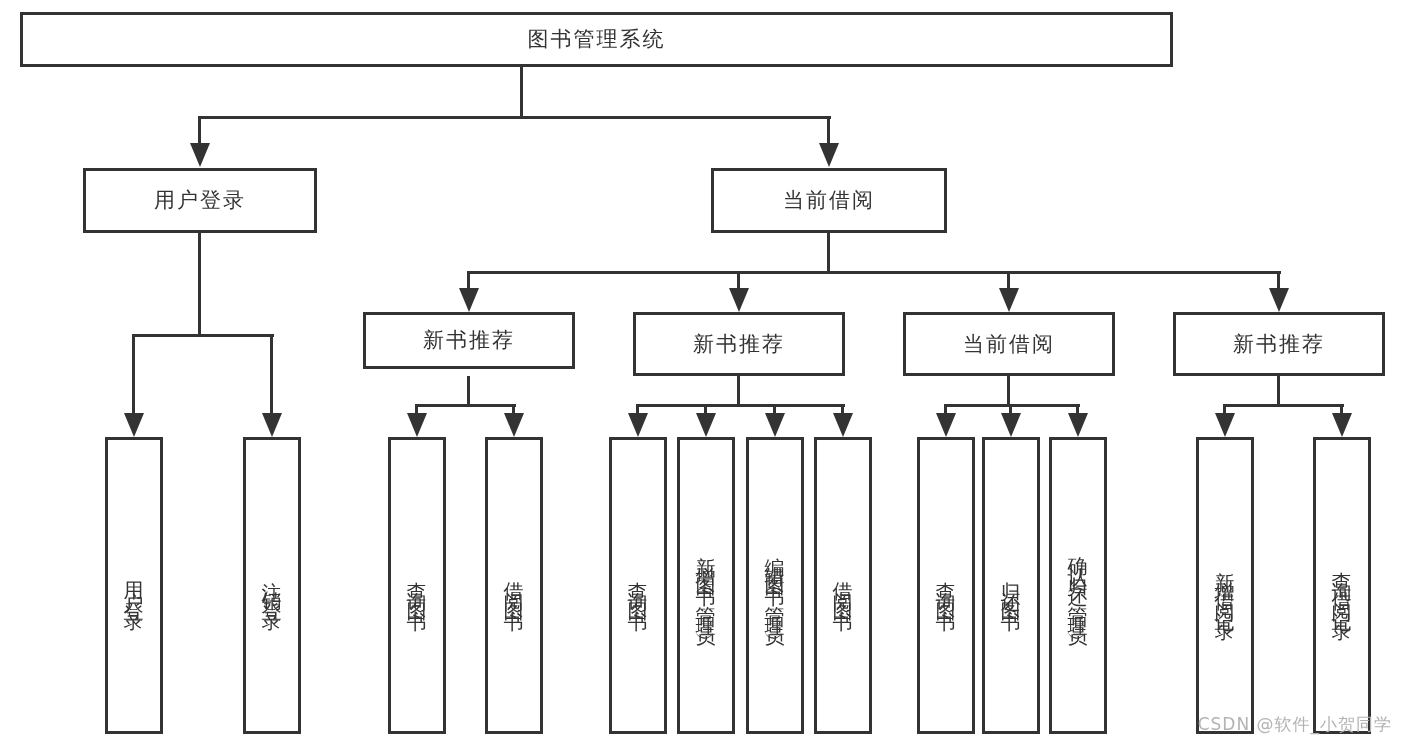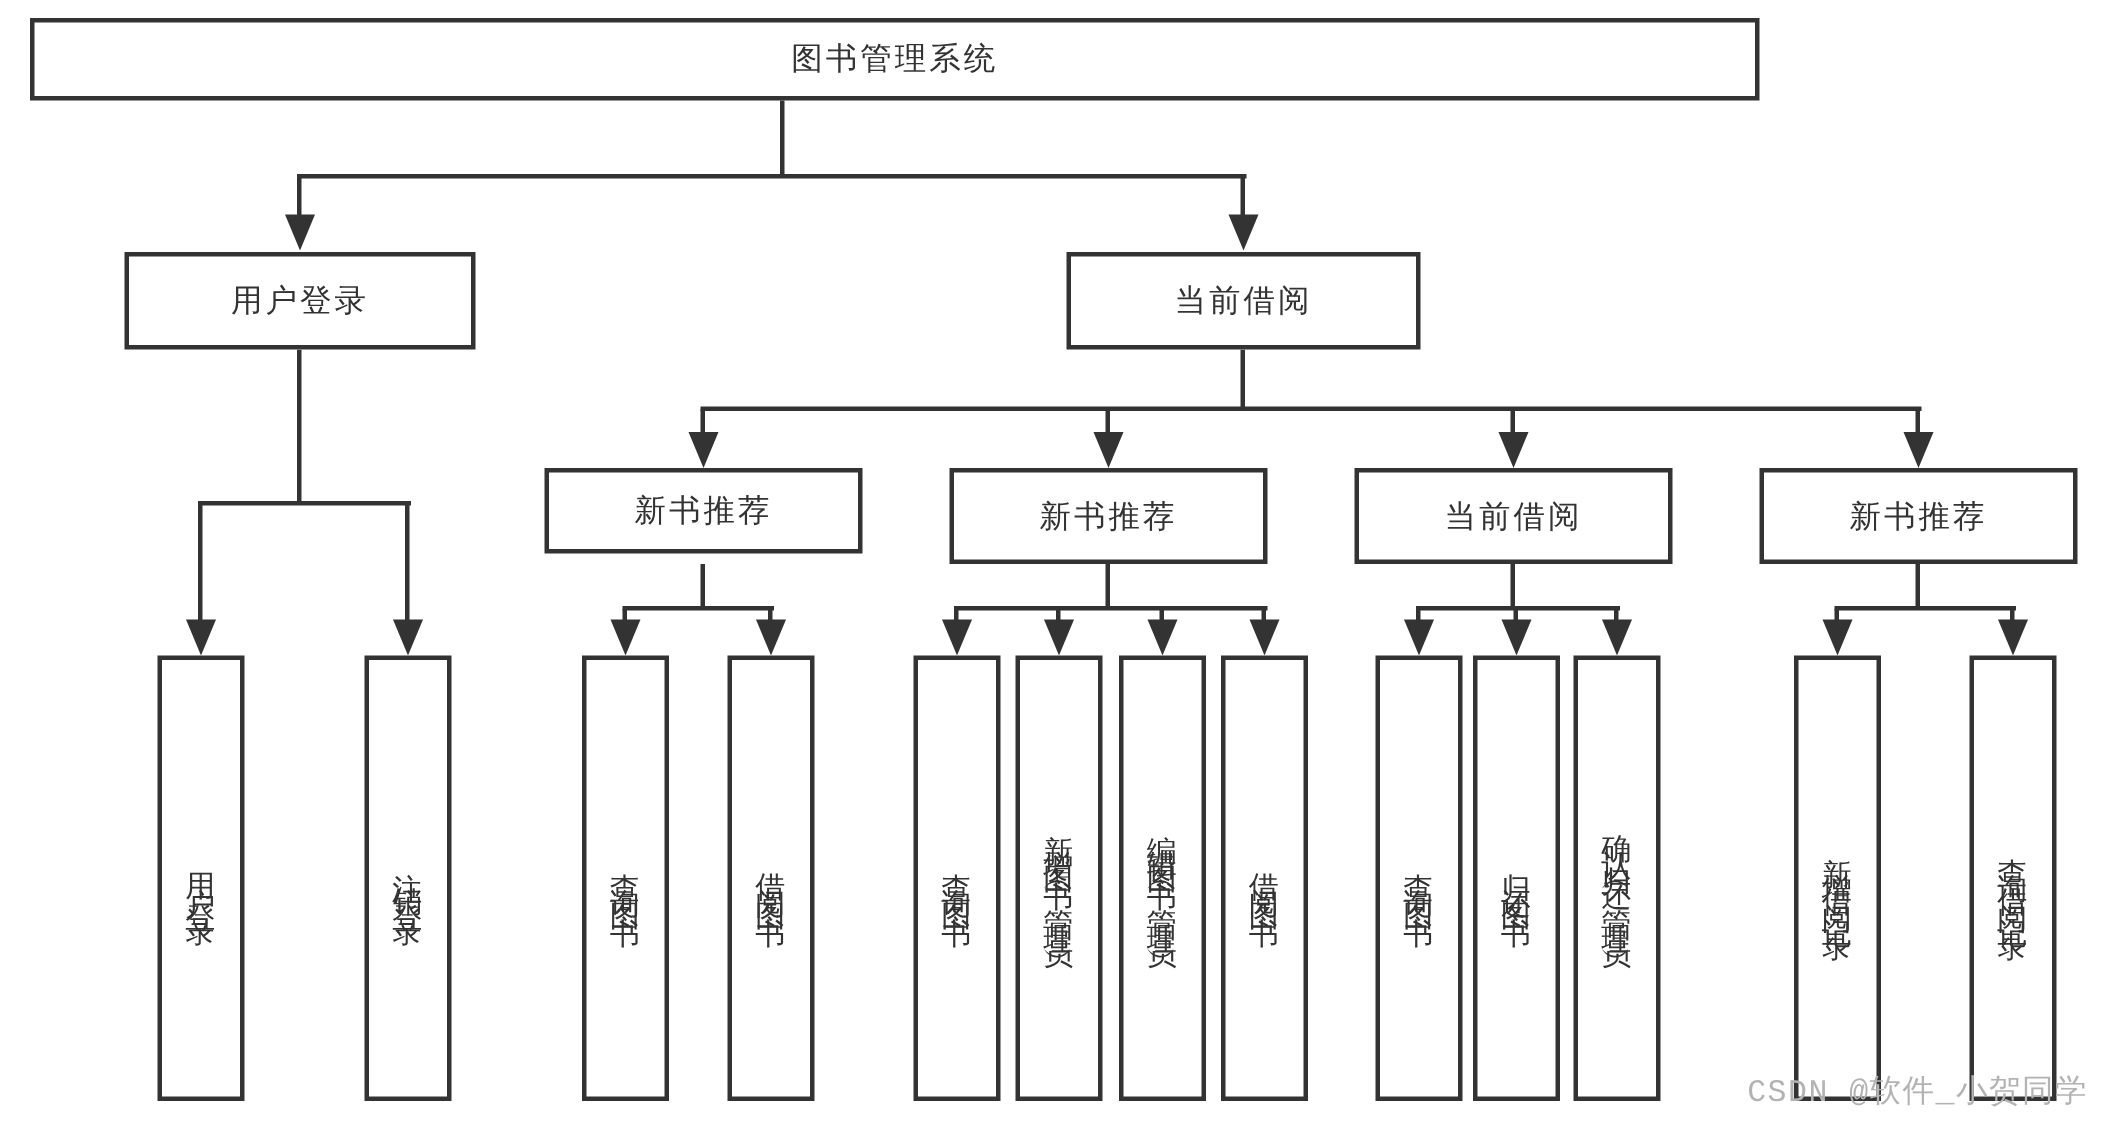--- a/index.html
+++ b/index.html
@@ -32,22 +32,22 @@
     font-size:21px;letter-spacing:2px;line-height:1;white-space:nowrap;
   }
   .bx.v span{
     writing-mode:vertical-rl;
     text-orientation:mixed;
     font-size:20px;letter-spacing:10px;line-height:1;white-space:nowrap;
   }
   #watermark{
     position:absolute;
     top:713px;right:13px;
-    font-size:21px;color:#b3b3b3;
-    letter-spacing:1px;white-space:nowrap;font-family:Liberation Mono, monospace;
+    font-size:17px;color:#b3b3b3;
+    letter-spacing:1px;white-space:nowrap;
   }
 </style>
 </head>
 <body>
 
 <div id="canvas">
 
   <div class="ln" style="left:520px;top:66px;width:3px;height:51px;"></div>
   <div class="ln" style="left:198px;top:116px;width:633px;height:3px;"></div>
   <div class="ln" style="left:198px;top:117px;width:3px;height:29px;"></div>

